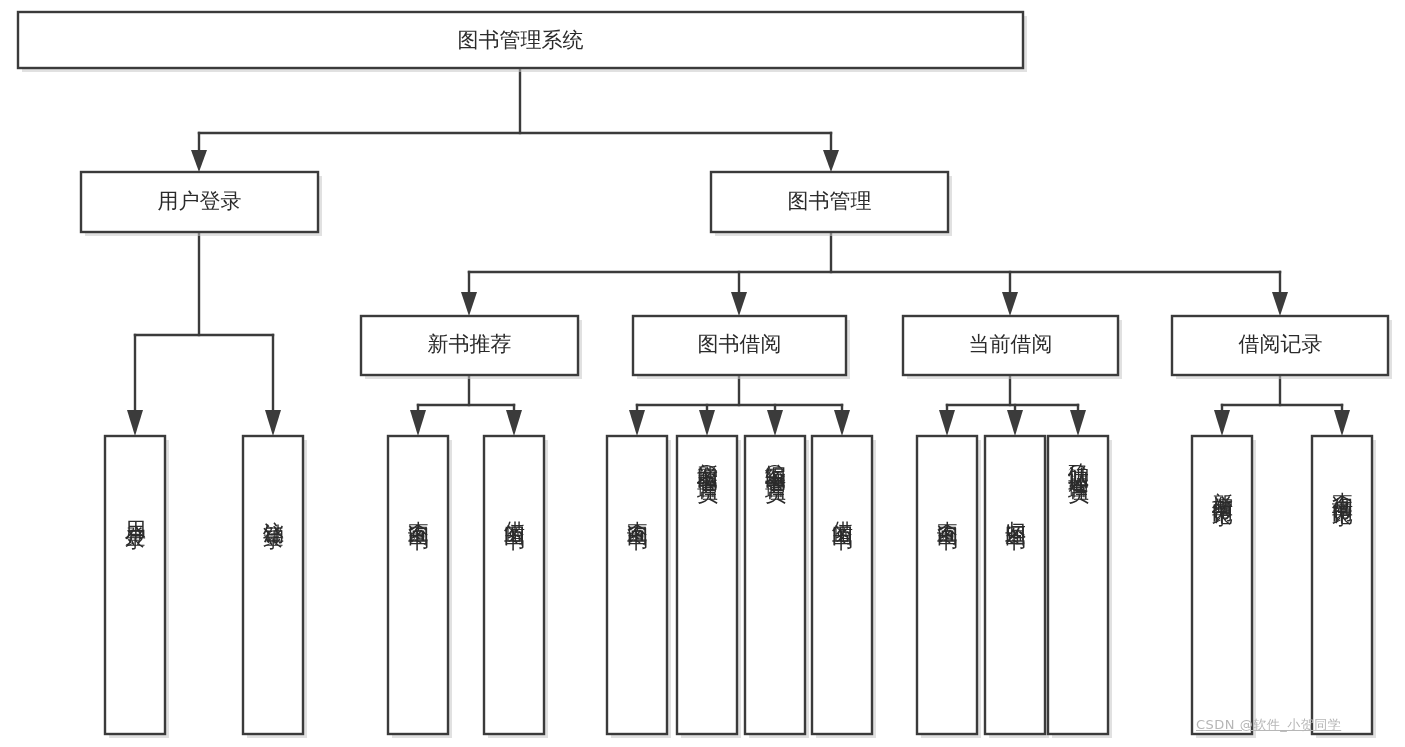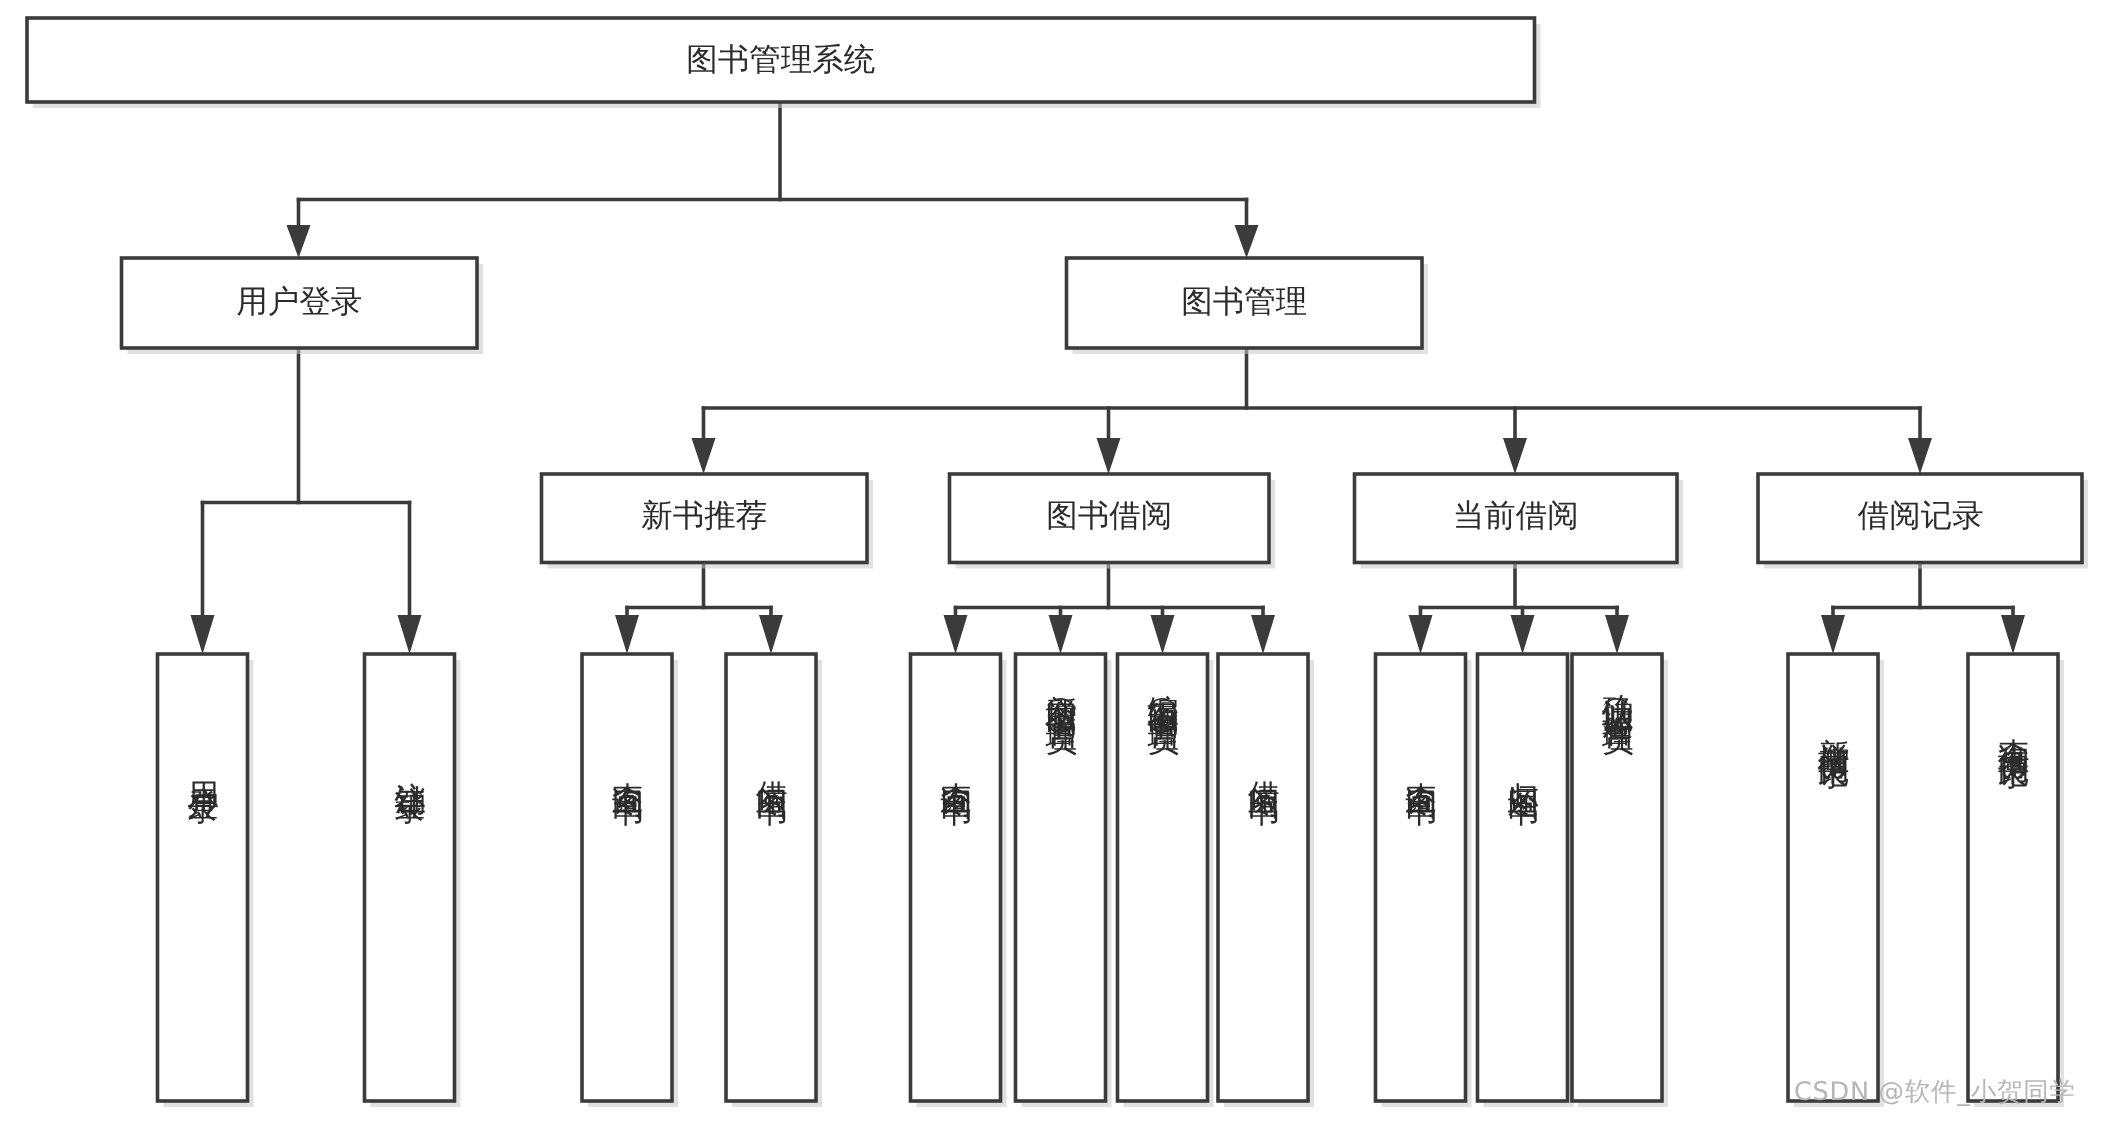--- a/index.html
+++ b/index.html
@@ -66,24 +66,25 @@
     font-size: 21px;
     line-height: 1.0;
     color: #2b2b2b;
     letter-spacing: 3px;
     white-space: nowrap;
     text-align: center;
   }
   .watermark {
     position: absolute;
     font-family: "DejaVu Sans", "Liberation Sans", sans-serif;
-    font-size: 17px;
+    font-size: 13px;
     color: #b6b6b6;
     white-space: nowrap;
     letter-spacing: 0.5px;
+    text-decoration: underline;
   }
 </style>
 </head>
 <body>
 
 <div id="diagram-root">
 
   <svg class="diagram-svg" viewBox="0 0 1405 747">
     <defs>
       <marker id="arrow" viewBox="0 0 12 12" refX="6" refY="6" markerWidth="7" markerHeight="7" orient="auto-start-reverse">

